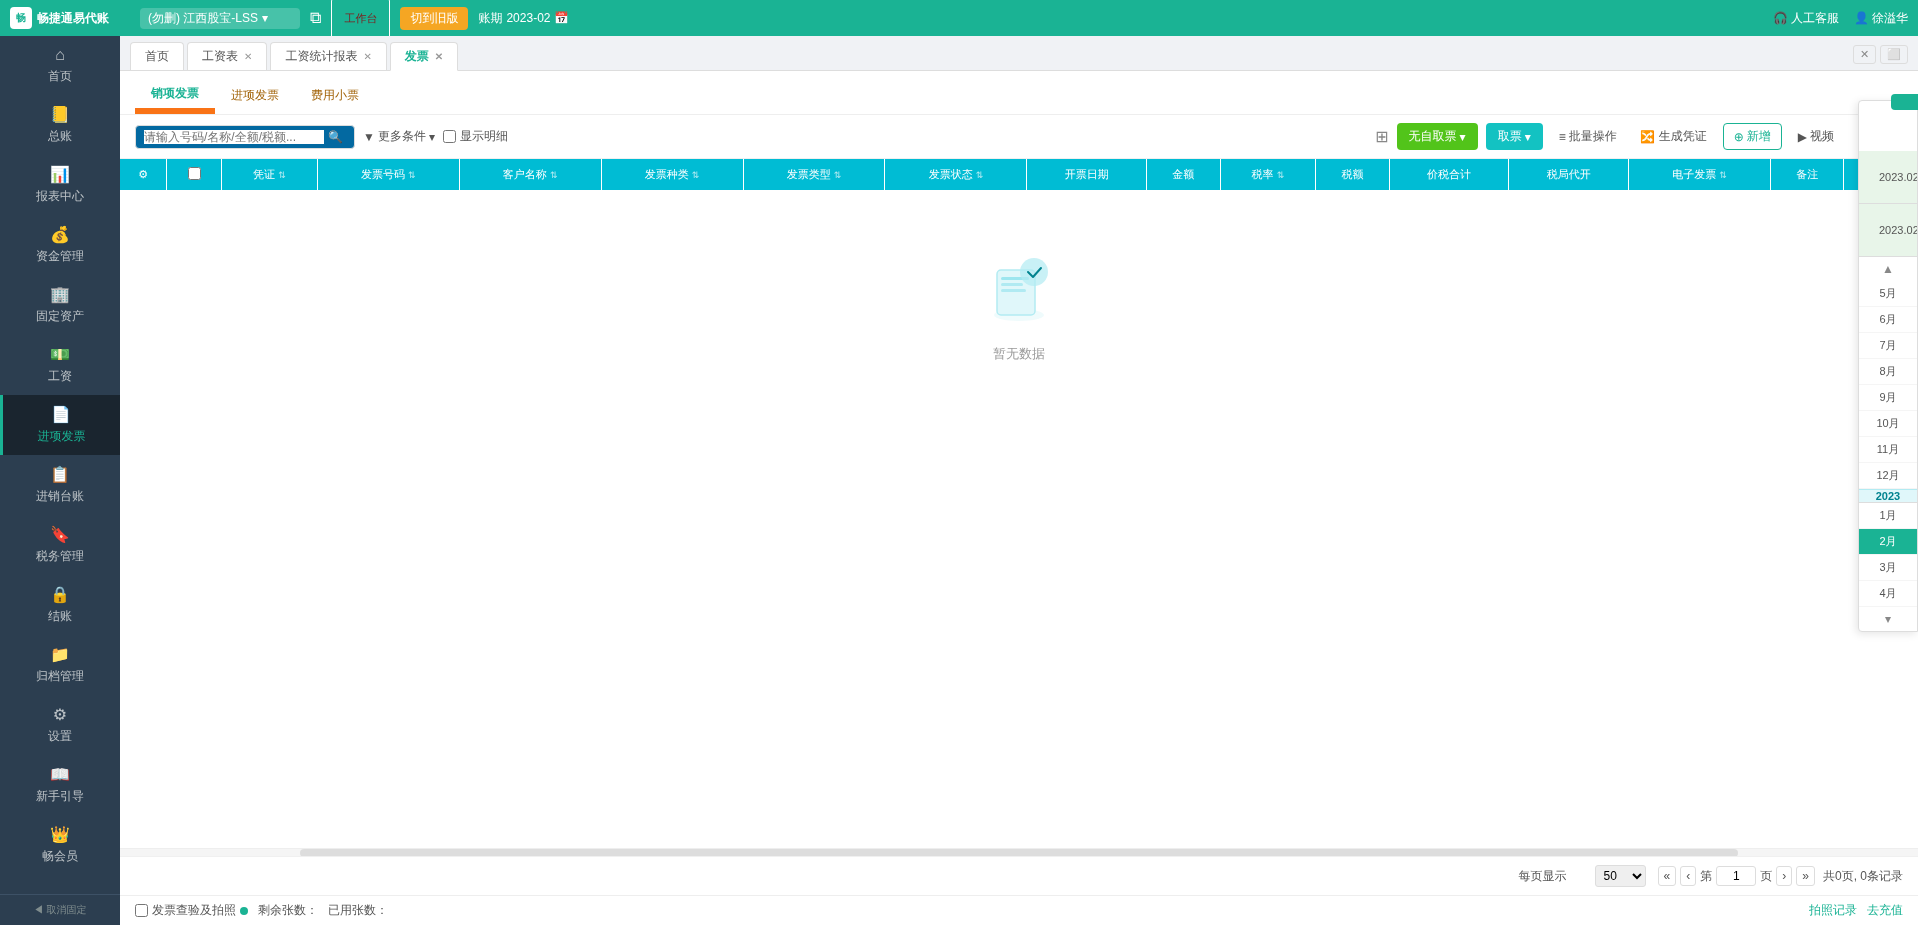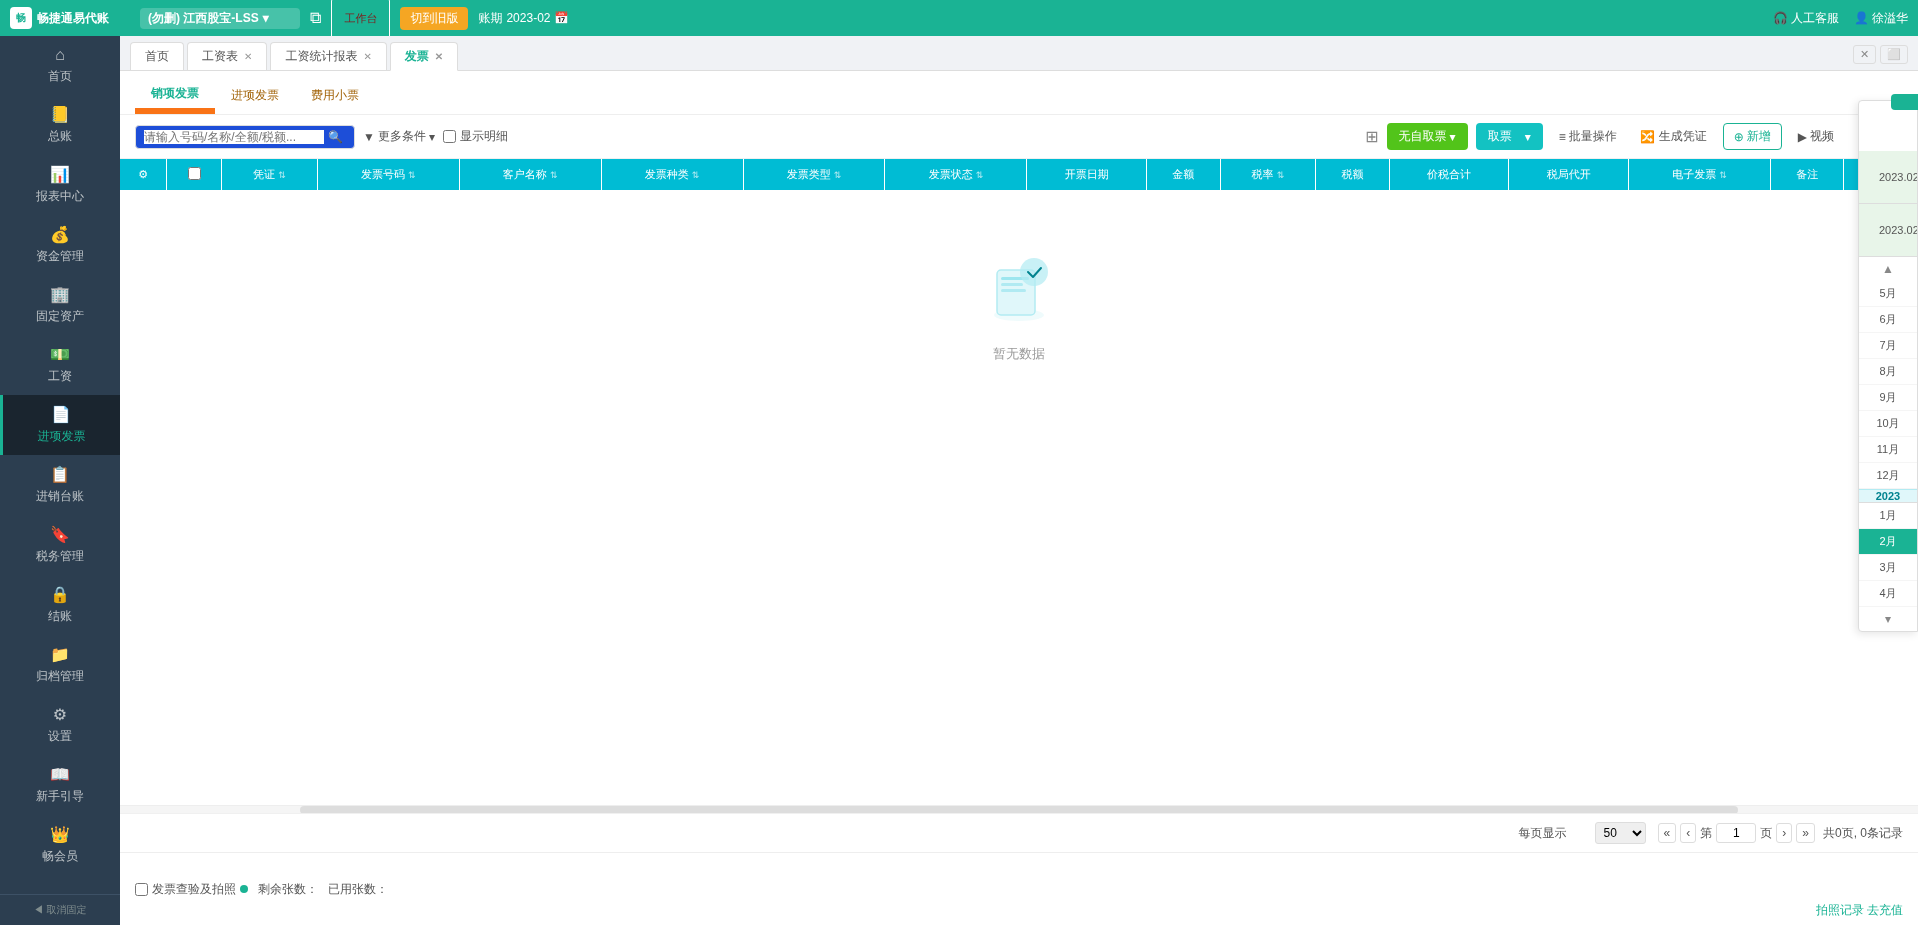--- a/index.html
+++ b/index.html
@@ -7,21 +7,21 @@
 
     
     .top-header {
       display: flex; align-items: center; background: #1ab394; height: 36px; padding: 0 10px; gap: 10px; flex-shrink: 0;
     }
     .logo-area {
       display: flex; align-items: center; gap: 5px; color: white; font-size: 13px; font-weight: bold; min-width: 120px;
     }
     .logo-icon { width: 22px; height: 22px; background: white; border-radius: 4px; display: flex; align-items: center; justify-content: center; color: #1ab394; font-size: 10px; font-weight: bold; }
     .company-selector {
-      display: flex; align-items: center; background: rgba(255,255,255,0.2); border-radius: 4px; padding: 2px 8px; color: white; cursor: pointer; gap: 4px; min-width: 160px; font-weight: bold;
+      display: flex; align-items: center; background: rgba(255,255,255,0.2); border-radius: 4px; padding: 2px 8px; color: white; cursor: pointer; gap: 4px; min-width: 160px;
     }
     .workbench-btn {
       background: #1ab394; border: 1px solid white; color: #7f1d1d; padding: 13px 12px; border-radius: 4px; cursor: pointer; font-size: 11px;
     }
     .switch-btn {
       background: #f5a623; color: white; padding: 3px 10px; border-radius: 4px; cursor: pointer; font-size: 12px; border: none;
     }
     .period-info { color: white; font-size: 12px; display: flex; align-items: center; gap: 4px; text-align: right; }
     .header-right { margin-left: auto; display: flex; align-items: center; gap: 15px; color: white; font-size: 12px; }
     .header-right span { cursor: pointer; display: flex; align-items: center; gap: 3px; }
@@ -63,28 +63,28 @@
     .sub-tab {
       padding: 6px 16px; cursor: pointer; color: #a16207; border-bottom: 2px solid transparent; font-size: 13px;
     }
     .sub-tab.active { color: #1ab394; border-bottom: 6px solid #f97316; font-weight: bold; }
 
     
     .toolbar {
       display: flex; align-items: center; padding: 8px 15px; gap: 8px; background: white; flex-shrink: 0; border-bottom: 1px solid #f0f0f0;
     }
     .search-box {
-      display: flex; align-items: flex-start; border: 1px solid #ddd; border-radius: 4px; padding: 4px 8px; gap: 4px; width: 220px; background: #1d4ed8;
+      display: flex; align-items: flex-start; border: 1px solid #ddd; border-radius: 4px; padding: 4px 8px; gap: 4px; width: 220px; background: #0369a1;
     }
     .search-box input { border: none; outline: none; font-size: 12px; width: 180px; color: #999; }
     .filter-btn { display: flex; align-items: center; gap: 3px; color: #555; cursor: pointer; font-size: 12px; }
     .show-detail { display: flex; align-items: center; gap: 4px; color: #555; font-size: 12px; cursor: pointer; }
     .toolbar-right { margin-left: auto; display: flex; align-items: center; gap: 8px; }
     .btn-green { background: #52c41a; color: white; padding: 5px 12px; border-radius: 4px; cursor: pointer; border: none; font-size: 12px; display: flex; align-items: center; gap: 3px; }
-    .btn-teal { background: #13c2c2; color: white; padding: 5px 12px; border-radius: 4px; cursor: pointer; border: none; font-size: 12px; display: flex; align-items: center; gap: 13px; }
+    .btn-teal { background: #13c2c2; color: white; padding: 5px 12px; border-radius: 4px; cursor: pointer; border: none; font-size: 12px; display: flex; align-items: center; gap: 3px; }
     .btn-text { color: #555; cursor: pointer; font-size: 12px; display: flex; align-items: center; gap: 3px; padding: 5px 8px; }
     .btn-new { color: #1ab394; border: 1px solid #1ab394; padding: 4px 10px; border-radius: 4px; cursor: pointer; font-size: 12px; background: white; display: flex; align-items: center; gap: 3px; }
     .grid-icon { cursor: pointer; color: #888; font-size: 16px; }
 
     
     .table-container { flex: 1; overflow: auto; background: white; }
     table { width: 100%; border-collapse: collapse; }
     th {
       background: #00bcd4; color: white; padding: 8px 6px; text-align: center; font-size: 11px; font-weight: normal; white-space: nowrap; border-right: 1px solid rgba(255,255,255,0.3); position: sticky; top: 0;
     }
@@ -111,21 +111,21 @@
     .pagination .page-btn { cursor: pointer; color: #555; padding: 2px 5px; border: 1px solid #ddd; border-radius: 3px; background: white; font-size: 12px; }
     .pagination input { width: 40px; border: 1px solid #ddd; text-align: center; padding: 2px 4px; border-radius: 3px; font-size: 12px; }
 
     
     .footer {
       display: flex; align-items: center; padding: 6px 15px; border-top: 1px solid #eee; background: white; flex-shrink: 0; gap: 10px;
     }
     .footer-item { display: flex; align-items: center; gap: 4px; font-size: 12px; color: #555; }
     .footer-dot { width: 8px; height: 8px; border-radius: 50%; background: #1ab394; }
     .footer-link { color: #1ab394; cursor: pointer; font-size: 12px; }
-    .footer-right { margin-left: auto; display: flex; gap: 3px; margin-top: 43px; }
+    .footer-right { margin-left: auto; display: flex; gap: 10px; }
 
     
     .date-panel {
       position: fixed; right: 0; top: 100px; width: 60px; background: white; border: 1px solid #ddd; border-radius: 4px 0 0 4px; box-shadow: -2px 2px 8px rgba(0,0,0,0.1); z-index: 100; overflow: hidden;
     }
     .date-panel-header {
       background: #e8f5e9; padding: 20px; text-align: center; font-size: 11px; color: #555; border-bottom: 1px solid #ddd;
     }
     .date-panel-item {
       padding: 5px 8px; text-align: center; font-size: 11px; color: #555; cursor: pointer; border-bottom: 1px solid #f5f5f5;

